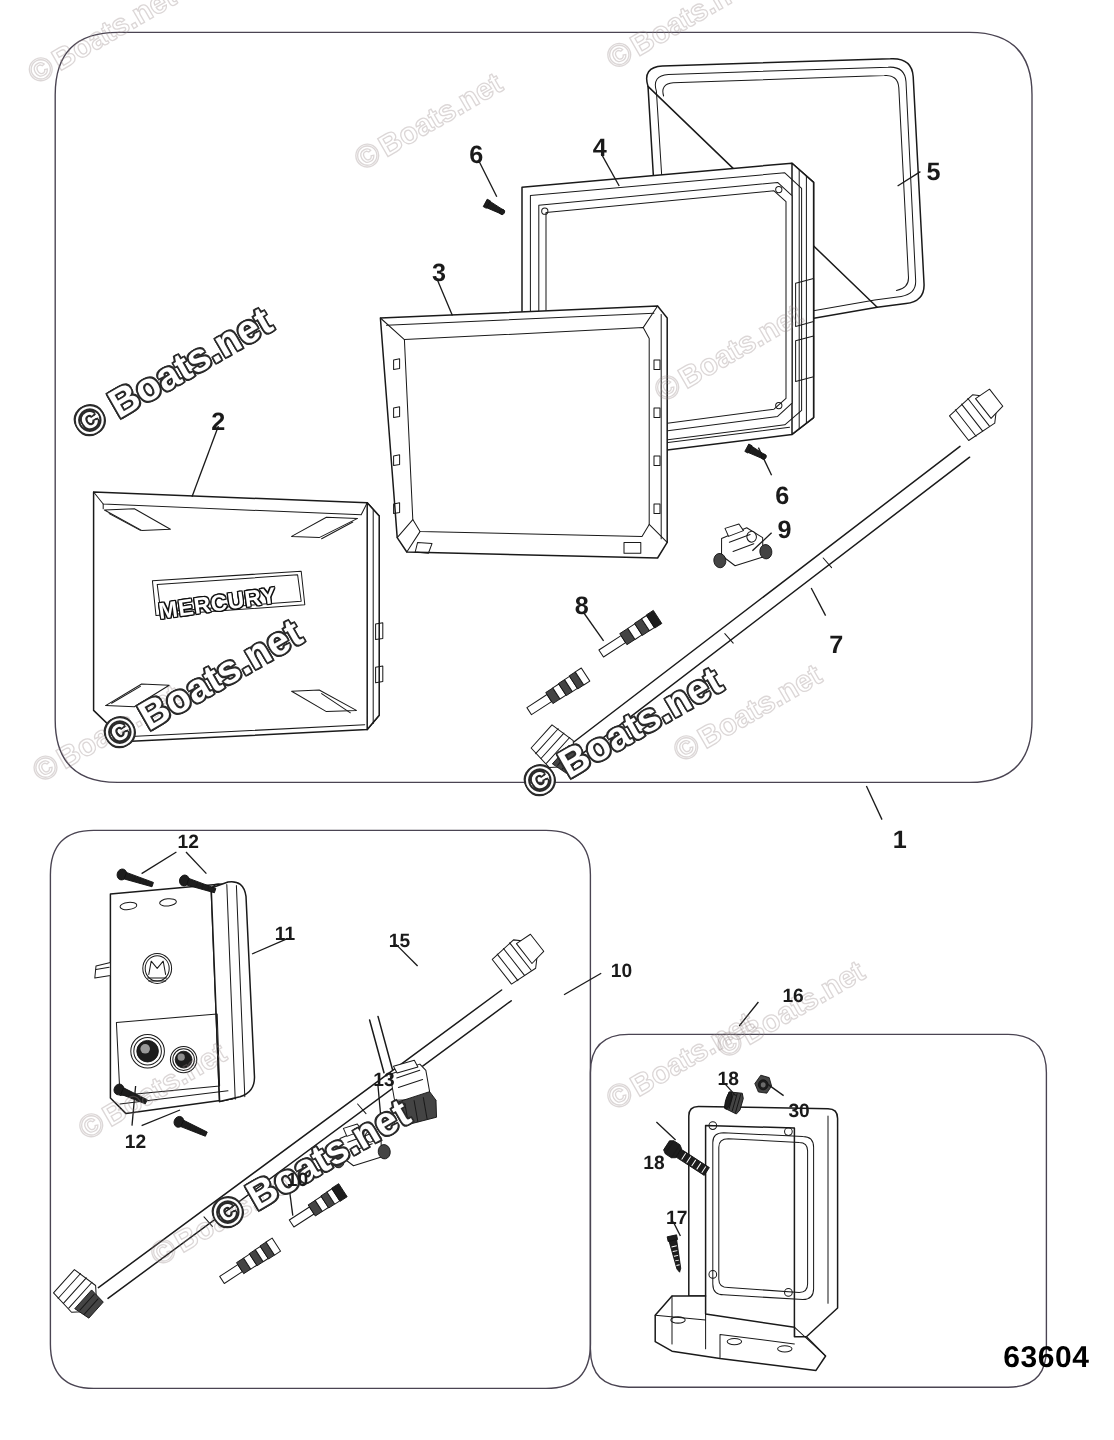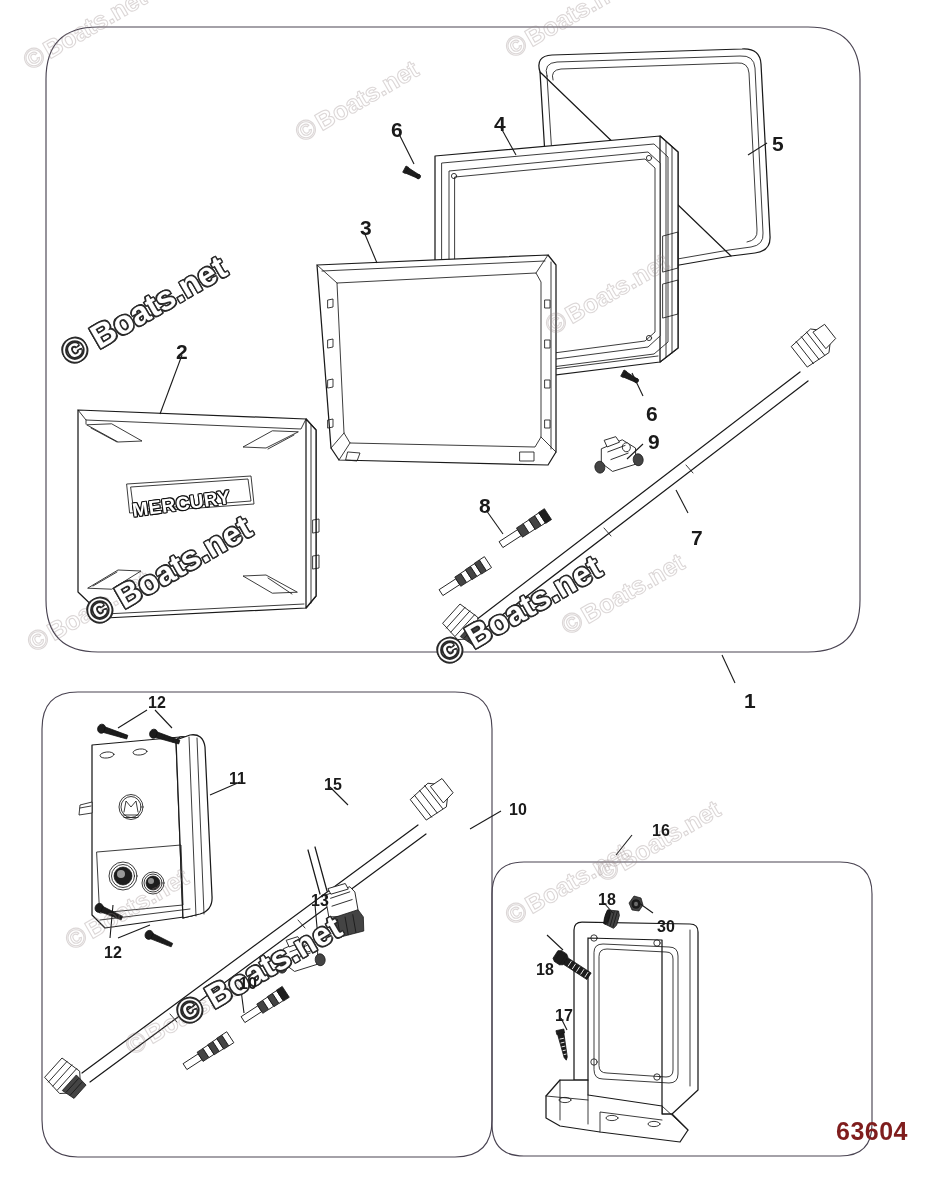--- a/index.html
+++ b/index.html
@@ -49,21 +49,21 @@
     font-weight:700;
     color:#1a1a1a;
     line-height:1;
     user-select:none;
   }
   .c-top{font-size:21px;}
   .c-bot{font-size:16px;}
   .diagnum{
     position:absolute;
     font-family:"Liberation Sans", sans-serif;
-    font-weight:700;font-size:25px;color:#7f1d1d;
+    font-weight:700;font-size:25px;color:#000000;
     letter-spacing:0.5px;
   }
   .mercury-word{
     position:absolute;
     font-family:"Liberation Sans", sans-serif;
     font-weight:700;font-size:19px;
     color:#ffffff;
     letter-spacing:0.5px;
     text-shadow:
       -1px -1px 0 #111, 1px -1px 0 #111,

